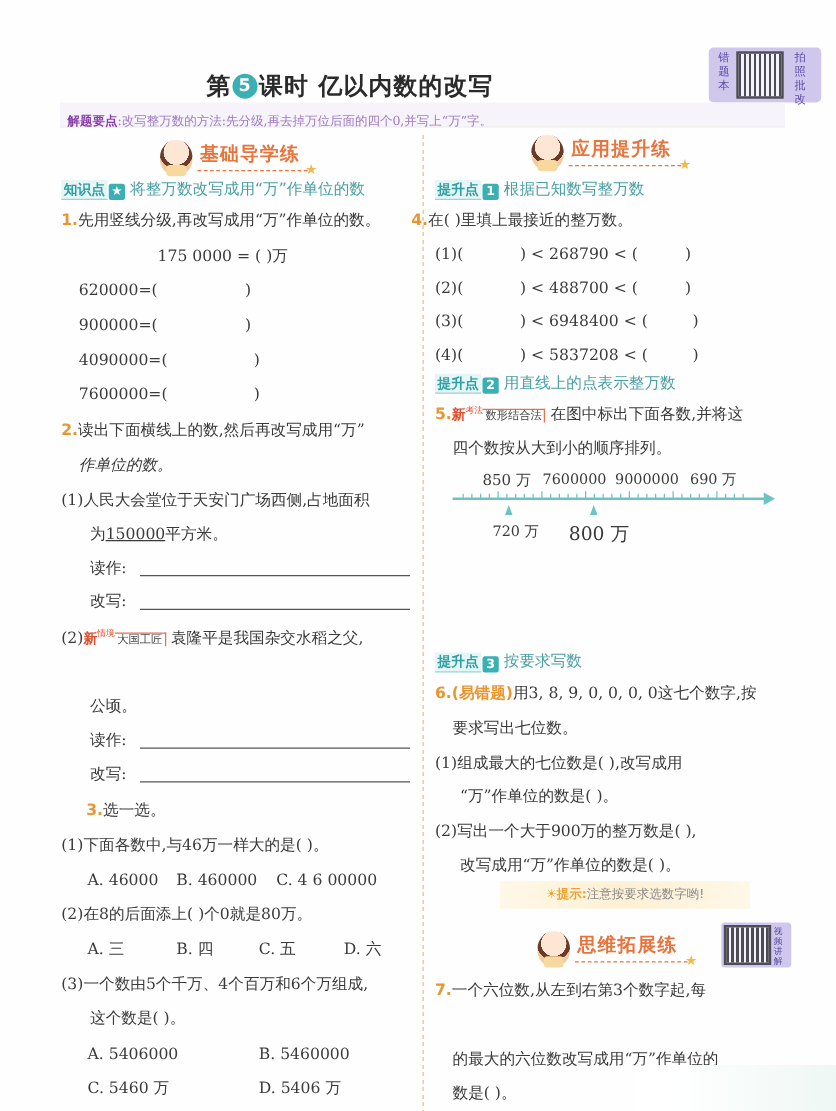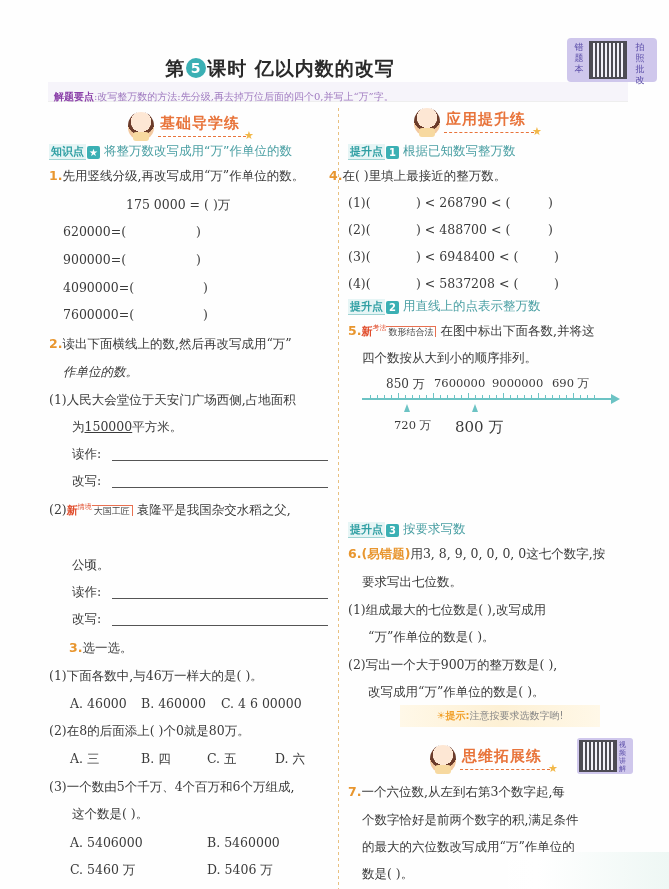--- a/index.html
+++ b/index.html
@@ -147,21 +147,21 @@
   <div class="line" style="left:207px; top:751px;">C. 五</div>
   <div class="line" style="left:275px; top:751px;">D. 六</div>
 
   <div class="line" style="left:49px; top:779px;">(3)一个数由5个千万、4个百万和6个万组成,</div>
   <div class="line" style="left:72px; top:806px;">这个数是(     )。</div>
   <div class="line" style="left:70px; top:835px;">A. 5406000</div>
   <div class="line" style="left:207px; top:835px;">B. 5460000</div>
   <div class="line" style="left:70px; top:862px;">C. 5460 万</div>
   <div class="line" style="left:207px; top:862px;">D. 5406 万</div>
 
-  <div class="banner" style="left:414px; top:108px; width:140px;">
+  <div class="banner" style="left:425px; top:108px; width:140px;">
     <div class="face"></div>
     <div class="lbl">应用提升练</div>
     <div class="dash" style="width:90px;"></div>
     <div class="star" style="left:118px;">★</div>
   </div>
 
   <div class="kp" style="left:348px; top:143px;">
     <span class="tag">提升点</span><span class="badge">1</span><span>根据已知数写整万数</span>
   </div>
   <div class="line" style="left:329px; top:168px;">
@@ -247,17 +247,16 @@
     <div class="star" style="left:118px;">★</div>
   </div>
   <div class="qr-bottom">
     <div class="qr"></div>
     <div class="side">视频讲解</div>
   </div>
 
   <div class="line" style="left:348px; top:784px;">
     <span class="qn">7.</span><span>一个六位数,从左到右第3个数字起,每</span>
   </div>
-  <div class="line" style="left:362px; top:812px;">个数字恰好是前两个数字的积,满足条件</div>
   <div class="line" style="left:362px; top:839px;">的最大的六位数改写成用“万”作单位的</div>
   <div class="line" style="left:362px; top:866px;">数是(          )。</div>
   <div class="fade"></div>
 </div>
 
 </body></html>

